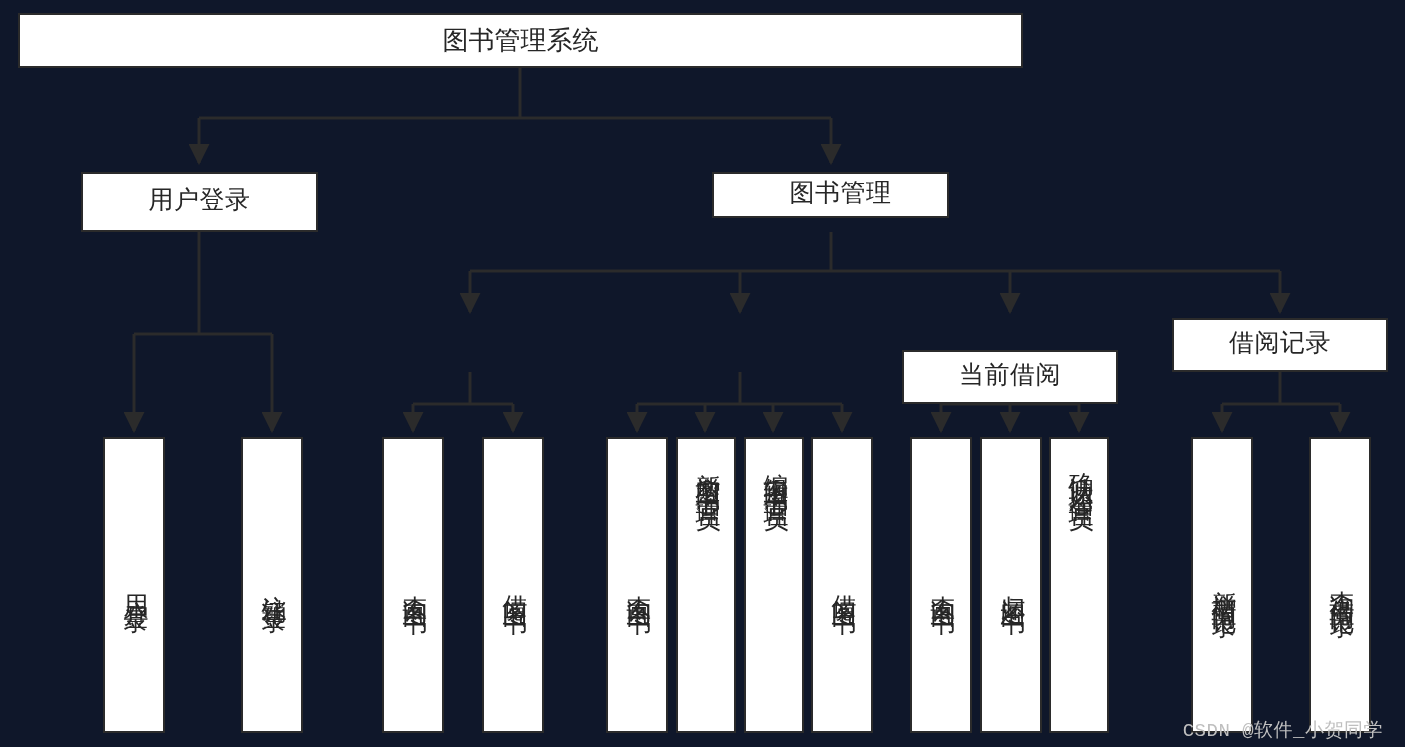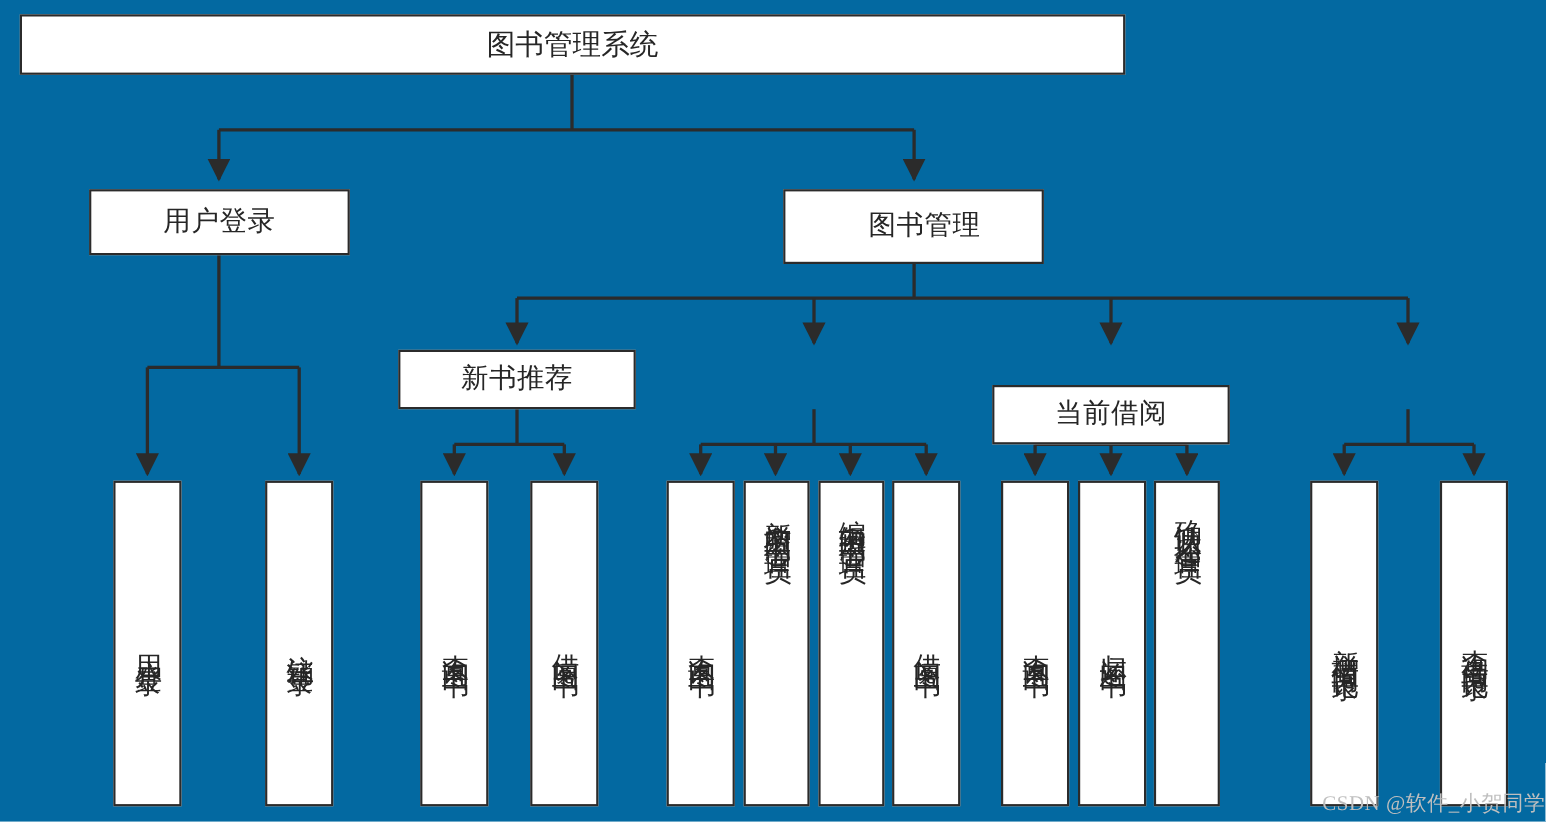--- a/index.html
+++ b/index.html
@@ -4,22 +4,22 @@
 <style>
   html, body {
     margin: 0;
     padding: 0;
     background: #ffffff;
   }
   #canvas {
     position: relative;
     width: 1405px;
     height: 747px;
-    background: #0369a1;
-    font-family: Liberation Serif, serif;
+    background: #0f172a;
+    font-family: Liberation Mono, monospace;
     overflow: hidden;
   }
   #connectors {
     position: absolute;
     left: 0;
     top: 0;
     width: 1405px;
     height: 747px;
     pointer-events: none;
   }
@@ -56,21 +56,21 @@
     line-height: 1;
     white-space: nowrap;
     display: block;
   }
   .leaf.center .vtext {
     margin-top: auto;
     margin-bottom: auto;
   }
   .watermark {
     position: absolute;
-    right: 0;
+    right: 22px;
     bottom: 4px;
     font-size: 19px;
     color: #bfbfbf;
     letter-spacing: 0.5px;
     white-space: nowrap;
   }
 </style>
 </head>
 <body>
 
@@ -126,29 +126,29 @@
     </g>
   </svg>
 
   <div class="node root" style="left:18px; top:13px; width:1005px; height:55px;">
     <span>图书管理系统</span>
   </div>
 
   <div class="node horiz" style="left:81px; top:172px; width:237px; height:60px;">
     <span>用户登录</span>
   </div>
-  <div class="node horiz" style="left:712px; top:172px; width:237px; height:68px;padding-left:20px;">
+  <div class="node horiz" style="left:712px; top:172px; width:237px; height:46px;padding-left:20px;">
     <span>图书管理</span>
   </div>
 
-  <div class="node horiz" style="left:362px; top:318px; width:216px; height:54px;">
-    <span>新书推荐</span>
-  </div>
   <div class="node horiz" style="left:902px; top:318px; width:216px; height:54px;margin-top:32px;">
     <span>当前借阅</span>
+  </div>
+  <div class="node horiz" style="left:1172px; top:318px; width:216px; height:54px;">
+    <span>借阅记录</span>
   </div>
 
   <div class="node leaf center" style="left:103px; top:437px; width:62px; height:296px;">
     <span class="vtext">用户登录</span>
   </div>
   <div class="node leaf center" style="left:241px; top:437px; width:62px; height:296px;">
     <span class="vtext">注销登录</span>
   </div>
 
   <div class="node leaf center" style="left:382px; top:437px; width:62px; height:296px;">

